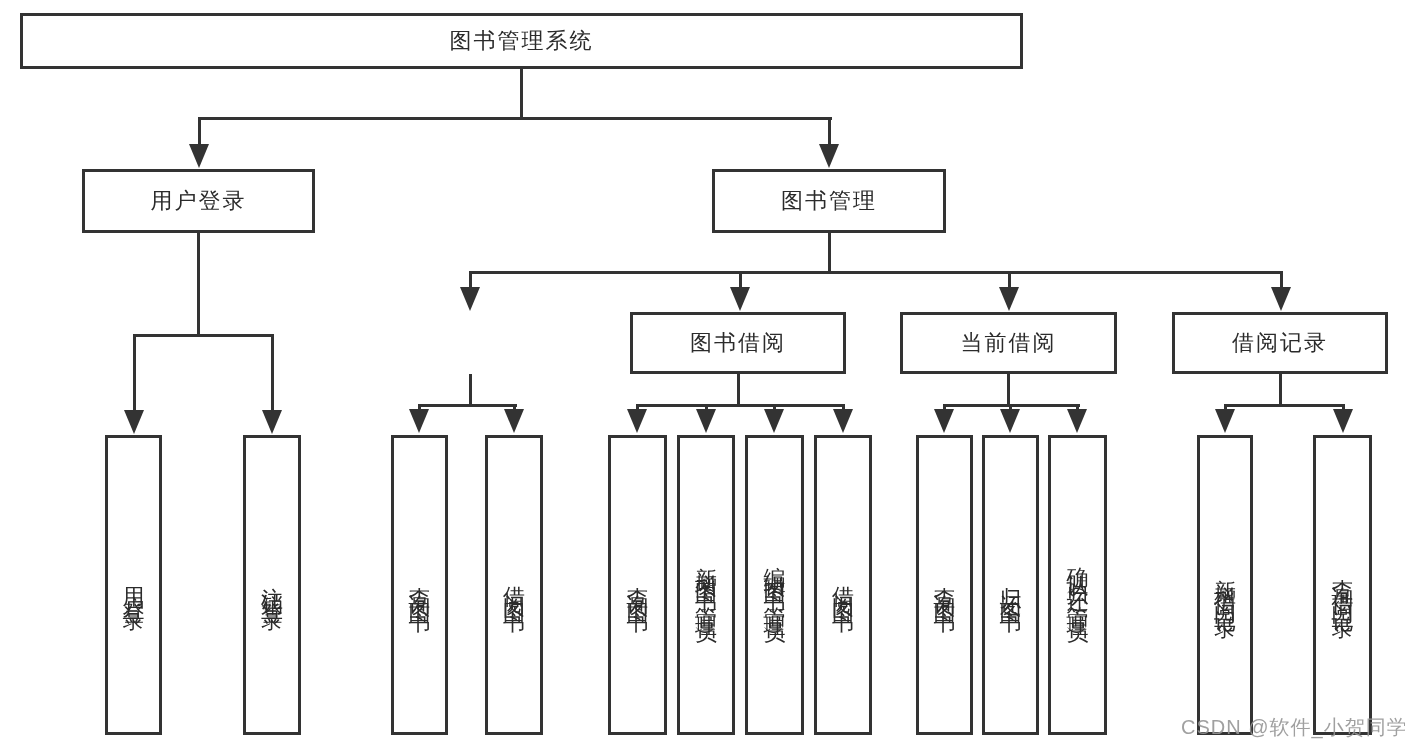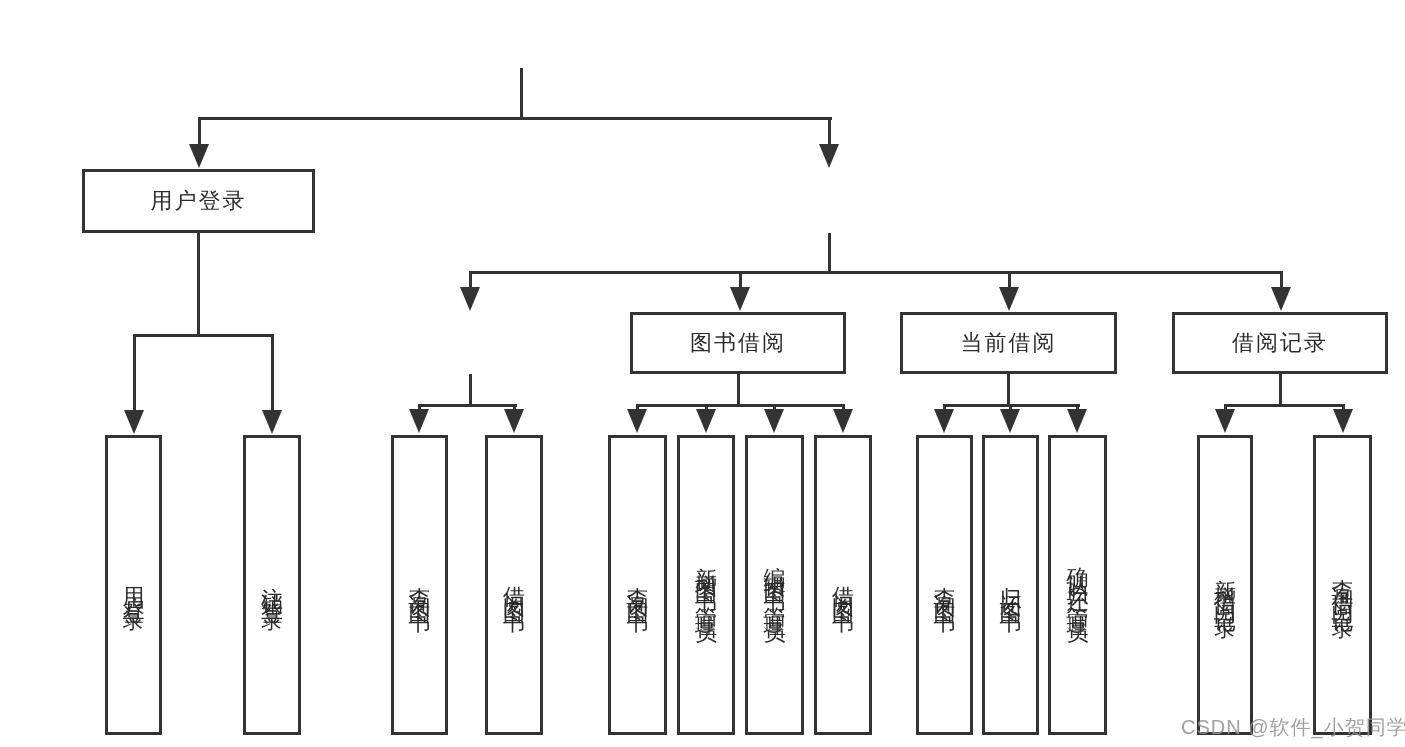--- a/index.html
+++ b/index.html
@@ -49,30 +49,36 @@
     letter-spacing:1px;
     z-index:20;
     white-space:nowrap;
   }
 </style>
 </head>
 <body>
 
 <div class="canvas">
 
+  <div class="node" style="left:20px;top:13px;width:1003px;height:56px;">
+    <span>图书管理系统</span>
+  </div>
 
   <div class="vl" style="left:520px;top:68px;height:51px;"></div>
   <div class="hl" style="left:198px;top:117px;width:634px;"></div>
   <div class="vl" style="left:198px;top:117px;height:32px;"></div>
   <div class="ar" style="left:189px;top:144px;"></div>
   <div class="vl" style="left:828px;top:117px;height:32px;"></div>
   <div class="ar" style="left:819px;top:144px;"></div>
 
   <div class="node" style="left:82px;top:169px;width:233px;height:64px;">
     <span>用户登录</span>
+  </div>
+  <div class="node" style="left:712px;top:169px;width:234px;height:64px;">
+    <span>图书管理</span>
   </div>
 
   <div class="vl" style="left:197px;top:233px;height:104px;"></div>
   <div class="hl" style="left:133px;top:334px;width:141px;"></div>
   <div class="vl" style="left:133px;top:334px;height:80px;"></div>
   <div class="ar" style="left:124px;top:410px;"></div>
   <div class="vl" style="left:271px;top:334px;height:80px;"></div>
   <div class="ar" style="left:262px;top:410px;"></div>
 
   <div class="vl" style="left:828px;top:233px;height:41px;"></div>

